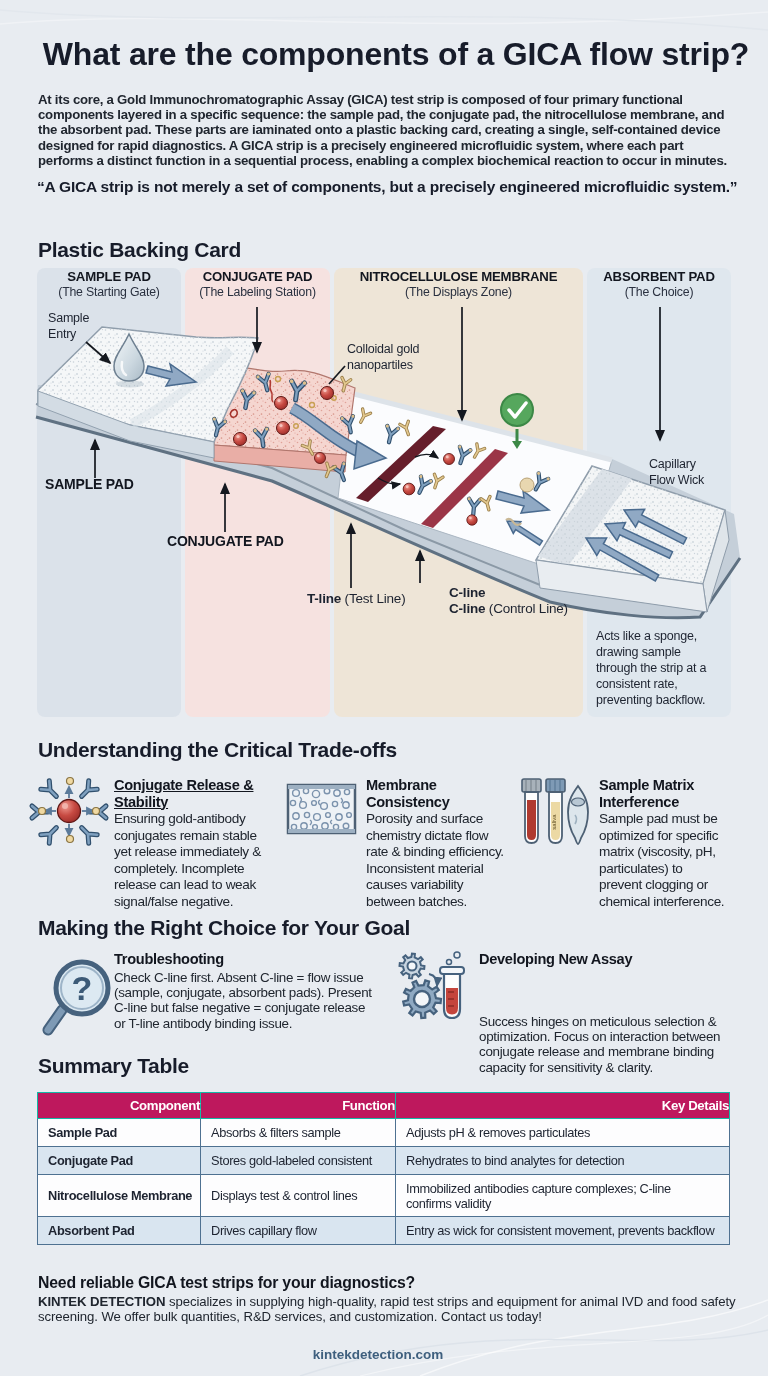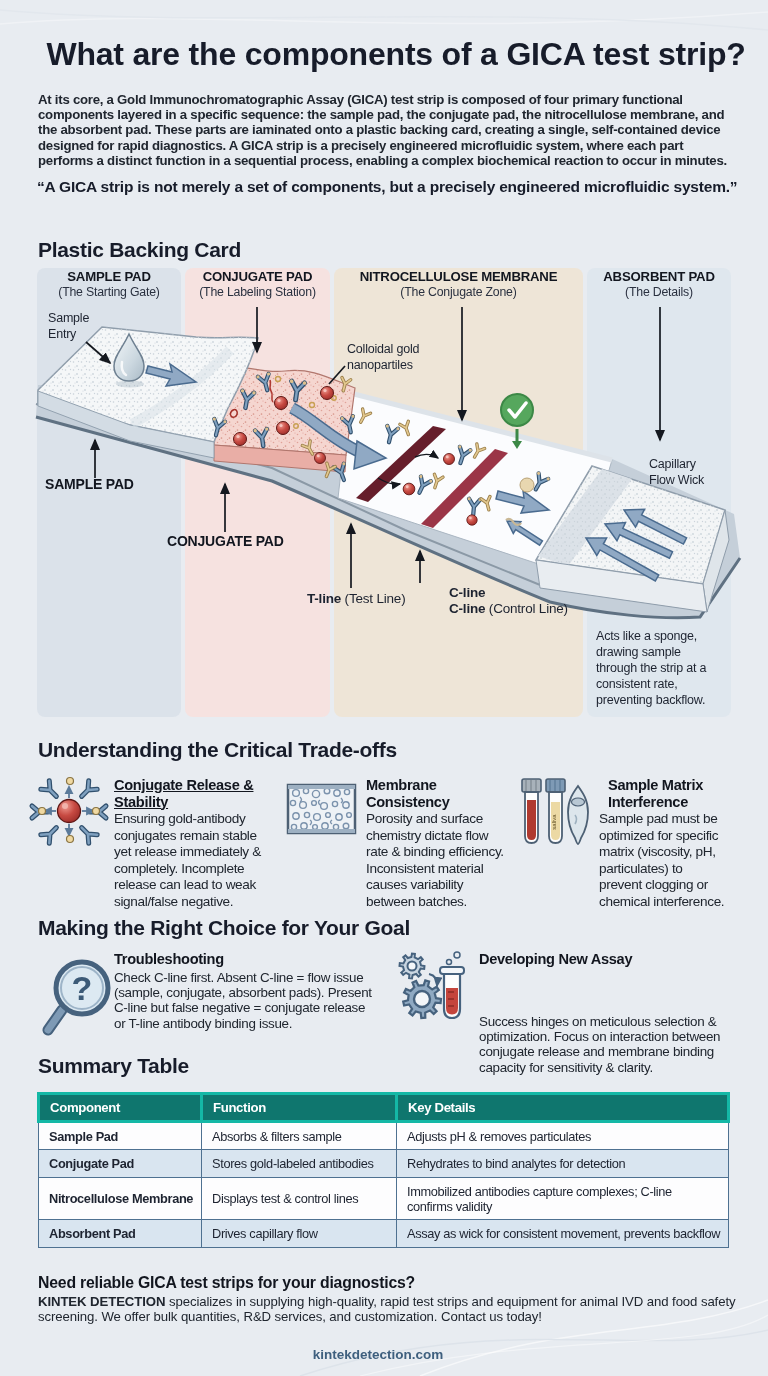--- a/index.html
+++ b/index.html
@@ -11,40 +11,40 @@
   .h2{position:absolute;font-size:21px;font-weight:bold;letter-spacing:-0.3px;color:#171c2a;}
   .colhead{position:absolute;text-align:center;letter-spacing:-0.2px;margin-top:-3px;}
   .colhead .t{font-size:13.2px;font-weight:bold;color:#12161f;}
   .colhead .s{font-size:12.3px;color:#2a3140;margin-top:1px;}
   .lbl{position:absolute;font-size:12.5px;line-height:16px;letter-spacing:-0.2px;color:#1d2330;}
   .lblb{position:absolute;font-size:14px;font-weight:bold;letter-spacing:-0.2px;color:#12161f;}
   .tc-title{position:absolute;font-size:14.6px;line-height:16.5px;font-weight:bold;letter-spacing:-0.3px;color:#12161f;}
   .tc-body{position:absolute;font-size:13.6px;line-height:16.5px;letter-spacing:-0.35px;color:#20262f;}
   .mc-body{position:absolute;font-size:13.4px;line-height:15.2px;letter-spacing:-0.3px;color:#20262f;}
   table.sum{position:absolute;left:37px;top:1092px;width:693px;border-collapse:collapse;font-size:12.8px;letter-spacing:-0.35px;}
-  table.sum th{background:#0f766e;color:#fff;text-align:left;font-size:13.2px;padding:5px 0 5px 10px;border:3px solid #14b8a6;}
+  table.sum th{background:#be185d;color:#fff;text-align:right;font-size:13.2px;padding:5px 0 5px 10px;border:1px solid #14b8a6;}
   table.sum td{padding:4px 0 4px 10px;border:1px solid #4e7191;color:#1d2330;white-space:nowrap;}
   table.sum tr.alt td{background:#d9e5f0;}
   table.sum tr.w td{background:#fdfdfe;}
   .ft-h{position:absolute;left:38px;top:1274px;font-size:15.8px;font-weight:bold;letter-spacing:-0.2px;color:#12161f;}
   .ft-b{position:absolute;left:38px;top:1294px;width:710px;font-size:13.2px;line-height:15.3px;letter-spacing:-0.1px;color:#20262f;}
   .ft-link{position:absolute;left:0;top:1347px;width:756px;text-align:center;font-size:13.5px;font-weight:bold;color:#3e5f7e;}
 </style>
 </head>
 <body>
 
 <svg class="abs" style="left:0;top:0" width="768" height="1376" viewBox="0 0 768 1376" fill="none">
   <path d="M0,24 C200,6 420,40 768,12" stroke="#ffffff" stroke-opacity="0.35" stroke-width="1.5"></path>
   <path d="M0,10 C230,30 470,2 768,30" stroke="#e2e7ed" stroke-width="1.5"></path>
   <path d="M420,1376 C560,1320 660,1340 768,1300" stroke="#ffffff" stroke-opacity="0.6" stroke-width="1.5"></path>
   <path d="M300,1376 C500,1310 640,1360 768,1330" stroke="#dde3ea" stroke-width="1.5"></path>
   <path d="M360,1376 C540,1330 700,1355 768,1315" stroke="#ffffff" stroke-opacity="0.45" stroke-width="1.2"></path>
 </svg>
 
-<h1>What are the components of a GICA test strip?</h1>
+<h1>What are the components of a GICA flow strip?</h1>
 
 <div class="intro">At its core, a Gold Immunochromatographic Assay (GICA) test strip is composed of four primary functional<br>components layered in a specific sequence: the sample pad, the conjugate pad, the nitrocellulose membrane, and<br>the absorbent pad. These parts are iaminated onto a plastic backing card, creating a single, self-contained device<br>designed for rapid diagnostics. A GICA strip is a precisely engineered microfluidic system, where each part<br>performs a distinct function in a sequential process, enabling a complex biochemical reaction to occur in minutes.</div>
 
 <div class="quote">“A GICA strip is not merely a set of components, but a precisely engineered microfluidic system.”</div>
 
 <div class="h2" style="left:38px;top:238px;">Plastic Backing Card</div>
 
 <div class="abs" style="left:0;top:0;width:768px;height:720px;">
 <svg class="abs" style="left:0;top:266px" width="768" height="452" viewBox="0 266 768 452">
   <defs>
@@ -200,25 +200,25 @@
 <div class="colhead" style="left:37px;top:272px;width:144px;">
       <div class="t">SAMPLE PAD</div>
       <div class="s">(The Starting Gate)</div>
     </div>
 <div class="colhead" style="left:185px;top:272px;width:145px;">
       <div class="t">CONJUGATE PAD</div>
       <div class="s">(The Labeling Station)</div>
     </div>
 <div class="colhead" style="left:334px;top:272px;width:249px;">
       <div class="t">NITROCELLULOSE MEMBRANE</div>
-      <div class="s">(The Conjugate Zone)</div>
+      <div class="s">(The Displays Zone)</div>
     </div>
 <div class="colhead" style="left:587px;top:272px;width:144px;">
       <div class="t">ABSORBENT PAD</div>
-      <div class="s">(The Details)</div>
+      <div class="s">(The Choice)</div>
     </div>
 
 <div class="lbl" style="left:48px;top:310px;">Sample<br>Entry</div>
 <div class="lbl" style="left:347px;top:341px;">Colloidal gold<br>nanopartiles</div>
 <div class="lbl" style="left:649px;top:456px;">Capillary<br>Flow Wick</div>
 <div class="lblb" style="left:45px;top:476px;">SAMPLE PAD</div>
 <div class="lblb" style="left:167px;top:533px;">CONJUGATE PAD</div>
 <div class="lbl" style="left:307px;top:591px;font-size:13.5px;"><b>T-line</b> (Test Line)</div>
 <div class="lbl" style="left:449px;top:585px;font-size:13.5px;line-height:16px;"><b>C-line</b><br><b>C-line</b> (Control Line)</div>
 <div class="lbl" style="left:596px;top:628px;">Acts like a sponge,<br>drawing sample<br>through the strip at a<br>consistent rate,<br>preventing backflow.</div>
@@ -309,21 +309,21 @@
     <path d="M578,786 C583,793 588,800 588,812 C588,826 584,833 581,838 C580,841 579,844 578,844 C577,844 576,841 575,838 C572,833 568,826 568,812 C568,800 573,793 578,786 Z" fill="#dde6ec" stroke="#4d6074" stroke-width="1.8"></path>
     <ellipse cx="578" cy="802" rx="6.5" ry="4" fill="#b9c8d4" stroke="#4d6074" stroke-width="1.2"></ellipse>
     <path d="M575,815 q3,4 0,9" stroke="#9fb2c0" stroke-width="1.6" fill="none"></path>
   </g>
 </svg>
 
 <div class="tc-title" style="left:114px;top:777px;text-decoration:underline;">Conjugate Release &amp;<br>Stability</div>
 <div class="tc-body" style="left:114px;top:811px;">Ensuring gold-antibody<br>conjugates remain stable<br>yet release immediately &amp;<br>completely. Incomplete<br>release can lead to weak<br>signal/false negative.</div>
 <div class="tc-title" style="left:366px;top:777px;">Membrane<br>Consistency</div>
 <div class="tc-body" style="left:366px;top:811px;">Porosity and surface<br>chemistry dictate flow<br>rate &amp; binding efficiency.<br>Inconsistent material<br>causes variability<br>between batches.</div>
-<div class="tc-title" style="left:599px;top:777px;margin-left:9px;">Sample Matrix<br>Interference</div>
+<div class="tc-title" style="left:599px;top:777px;">Sample Matrix<br>Interference</div>
 <div class="tc-body" style="left:599px;top:811px;">Sample pad must be<br>optimized for specific<br>matrix (viscosity, pH,<br>particulates) to<br>prevent clogging or<br>chemical interference.</div>
 
 <div class="h2" style="left:38px;top:916px;">Making the Right Choice for Your Goal</div>
 
 <svg class="abs" style="left:0;top:945px" width="768" height="115" viewBox="0 945 768 115">
 
   <g>
     <path d="M62,1010 L48,1030" stroke="#46627e" stroke-width="11" stroke-linecap="round"></path>
     <path d="M62,1010 L48,1030" stroke="#7e9ab5" stroke-width="7" stroke-linecap="round"></path>
     <circle cx="82" cy="988" r="26" fill="#dce9f2" stroke="#46627e" stroke-width="5"></circle>
@@ -368,31 +368,31 @@
         <th>Function</th>
         <th>Key Details</th>
       </tr>
   <tr class="w" style="height:28px;">
         <td><b>Sample Pad</b></td>
         <td>Absorbs &amp; filters sample</td>
         <td>Adjusts pH &amp; removes particulates</td>
       </tr>
   <tr class="alt" style="height:28px;">
         <td><b>Conjugate Pad</b></td>
-        <td>Stores gold-labeled antibodies</td>
+        <td>Stores gold-labeled consistent</td>
         <td>Rehydrates to bind analytes for detection</td>
       </tr>
   <tr class="w" style="height:42px;">
         <td><b>Nitrocellulose Membrane</b></td>
         <td>Displays test &amp; control lines</td>
         <td>Immobilized antibodies capture complexes; C-line<br>confirms validity</td>
       </tr>
   <tr class="alt" style="height:28px;">
         <td><b>Absorbent Pad</b></td>
         <td>Drives capillary flow</td>
-        <td>Assay as wick for consistent movement, prevents backflow</td>
+        <td>Entry as wick for consistent movement, prevents backflow</td>
       </tr>
 </tbody>
   </table>
 
 <div class="ft-h">Need reliable GICA test strips for your diagnostics?</div>
 <div class="ft-b"><b>KINTEK DETECTION</b> specializes in supplying high-quality, rapid test strips and equipment for animal IVD and food safety<br>screening. We offer bulk quantities, R&amp;D services, and customization. Contact us today!</div>
 <div class="ft-link">kintekdetection.com</div>
 
 </body></html>

